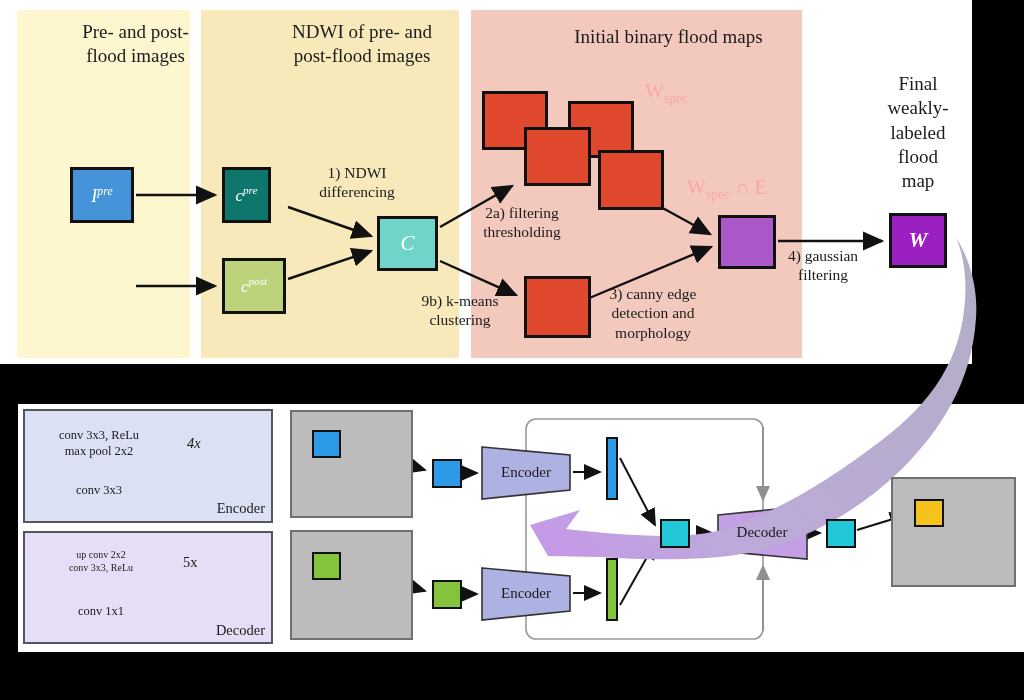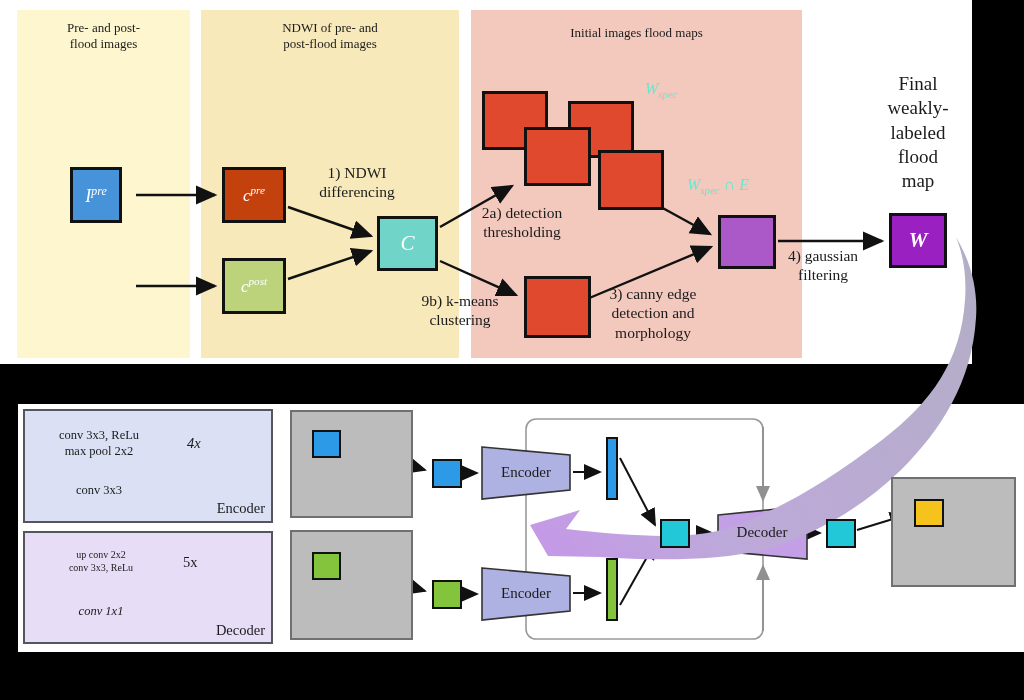--- a/index.html
+++ b/index.html
@@ -7,63 +7,63 @@
           font-family:"Liberation Serif",serif;color:#1b1b1b;overflow:hidden;}
   .abs{position:absolute;}
   
   .bg-top{left:0;top:0;width:972px;height:364px;background:#fff;}
   .bg-bottom{left:18px;top:404px;width:1006px;height:248px;background:#fff;}
   
   .panel{top:10px;height:348px;}
   .p1{left:17px;width:173px;background:#fdf6cf;}
   .p2{left:201px;width:258px;background:#f7e9b9;}
   .p3{left:471px;width:331px;background:#f3c9be;}
-  .panel-title{font-size:13px;line-height:1.24;text-align:center;white-space:pre-line;}
+  .panel-title{font-size:19px;line-height:1.24;text-align:center;white-space:pre-line;padding-left:32px;}
   .t1{left:17px;top:20px;width:173px;}
   .t2{left:201px;top:20px;width:258px;}
   .t3{left:471px;top:25px;width:331px;}
   .t-final{left:860px;top:72px;width:116px;font-size:19px;line-height:1.28;text-align:center;white-space:pre-line;}
   
   .sq{border:3px solid #111;box-sizing:border-box;display:flex;align-items:center;
       justify-content:center;color:#fff;font-style:italic;}
-  .sq-ipre {left:70px; top:167px;width:52px;height:56px;background:#4793da;font-size:18px;}
+  .sq-ipre {left:70px; top:167px;width:64px;height:56px;background:#4793da;font-size:18px;}
   .sq-ipost{left:70px; top:258px;width:64px;height:56px;background:#8ac148;font-size:18px;}
-  .sq-cpre {left:222px;top:167px;width:64px;height:56px;background:#c2410c;font-size:17px;}
+  .sq-cpre {left:222px;top:167px;width:49px;height:56px;background:#0f766e;font-size:17px;}
   .sq-cpost{left:222px;top:258px;width:64px;height:56px;background:#bcd37c;font-size:17px;}
   .sq-c    {left:377px;top:216px;width:61px;height:55px;background:#70d5c8;font-size:21px;}
   .sq-int  {left:718px;top:215px;width:58px;height:54px;background:#ab58c8;}
   .sq-w    {left:889px;top:213px;width:58px;height:55px;background:#9a20c2;font-size:21px;font-weight:600;}
   .sq sup{font-size:0.66em;font-style:italic;}
   .sq-red{background:#e0492e;border:3px solid #111;}
   .r1{left:482px;top:91px; width:60px;height:53px;}
   .r2{left:568px;top:101px;width:60px;height:51px;}
   .r3{left:524px;top:127px;width:61px;height:53px;}
   .r4{left:598px;top:150px;width:60px;height:54px;}
   .r5{left:524px;top:276px;width:61px;height:56px;}
   
   .step{font-size:15.5px;line-height:1.25;text-align:center;white-space:pre-line;}
   .step1 {left:307px;top:163px;width:100px;}
   .step2a{left:466px;top:203px;width:112px;}
   .step2b{left:404px;top:291px;width:112px;}
   .step3 {left:596px;top:284px;width:114px;}
   .step4 {left:767px;top:246px;width:112px;}
   
-  .mlabel{color:#5eead4;font-style:italic;font-size:16px;}
+  .mlabel{color:#fca5a5;font-size:20px;}
   .wspec {left:645px;top:80px;}
   .wspece{left:687px;top:176px;}
   .mlabel sub{font-size:0.68em;}
   
   .legend{left:23px;width:250px;border:2px solid #55555f;box-sizing:border-box;}
   .enc-legend{top:409px;height:114px;background:#dbe0f4;}
   .dec-legend{top:531px;height:113px;background:#e7ddf6;}
   .trap-text{text-align:center;font-size:12.5px;line-height:1.3;white-space:pre-line;}
   .tt1{left:34px;top:427px;width:130px;}
   .tt2{left:49px;top:482px;width:100px;}
   .tt3{left:41px;top:548px;width:120px;font-size:10px;}
-  .tt4{left:41px;top:603px;width:120px;font-style:italic;}
+  .tt4{left:41px;top:603px;width:120px;}
   .rep{font-size:14.5px;}
   .rep4{left:187px;top:435px;font-style:italic;}
   .rep5{left:183px;top:554px;}
   .legend-title{font-size:14.5px;width:85px;text-align:right;}
   .enc-title{left:180px;top:500px;}
   .dec-title{left:180px;top:622px;}
   
   .gray-sq{background:#bcbcbc;border:2px solid #707070;box-sizing:border-box;}
   .gs1{left:290px;top:410px;width:123px;height:108px;}
   .gs2{left:290px;top:530px;width:123px;height:110px;}
@@ -177,21 +177,21 @@
          C972,382 941,430 901,470
          C861,508 821,531 771,548
          C721,561 660,561 600,557
          L548,556 L530,525 L580,510 L566,529 Z"></path>
   </svg>
 
   <div class="abs panel-title t1">Pre- and post-
 flood images</div>
   <div class="abs panel-title t2">NDWI of pre- and
 post-flood images</div>
-  <div class="abs panel-title t3">Initial images flood maps</div>
+  <div class="abs panel-title t3">Initial binary flood maps</div>
   <div class="abs t-final">Final
 weakly-
 labeled
 flood
 map</div>
 
   <div class="abs sq sq-ipre">
     <span><span>I</span><sup>pre</sup></span>
   </div>
   <div class="abs sq sq-cpre">
@@ -217,21 +217,21 @@
 
   <div class="abs mlabel wspec">
     <span>W</span><sub>spec</sub>
   </div>
   <div class="abs mlabel wspece">
     <span>W</span><sub>spec</sub><span> ∩ E</span>
   </div>
 
   <div class="abs step step1">1) NDWI
 differencing</div>
-  <div class="abs step step2a">2a) detection
+  <div class="abs step step2a">2a) filtering
 thresholding</div>
   <div class="abs step step2b">9b) k-means
 clustering</div>
   <div class="abs step step3">3) canny edge
 detection and
 morphology</div>
   <div class="abs step step4">4) gaussian
 filtering</div>
 
   <div class="abs legend enc-legend"></div>

